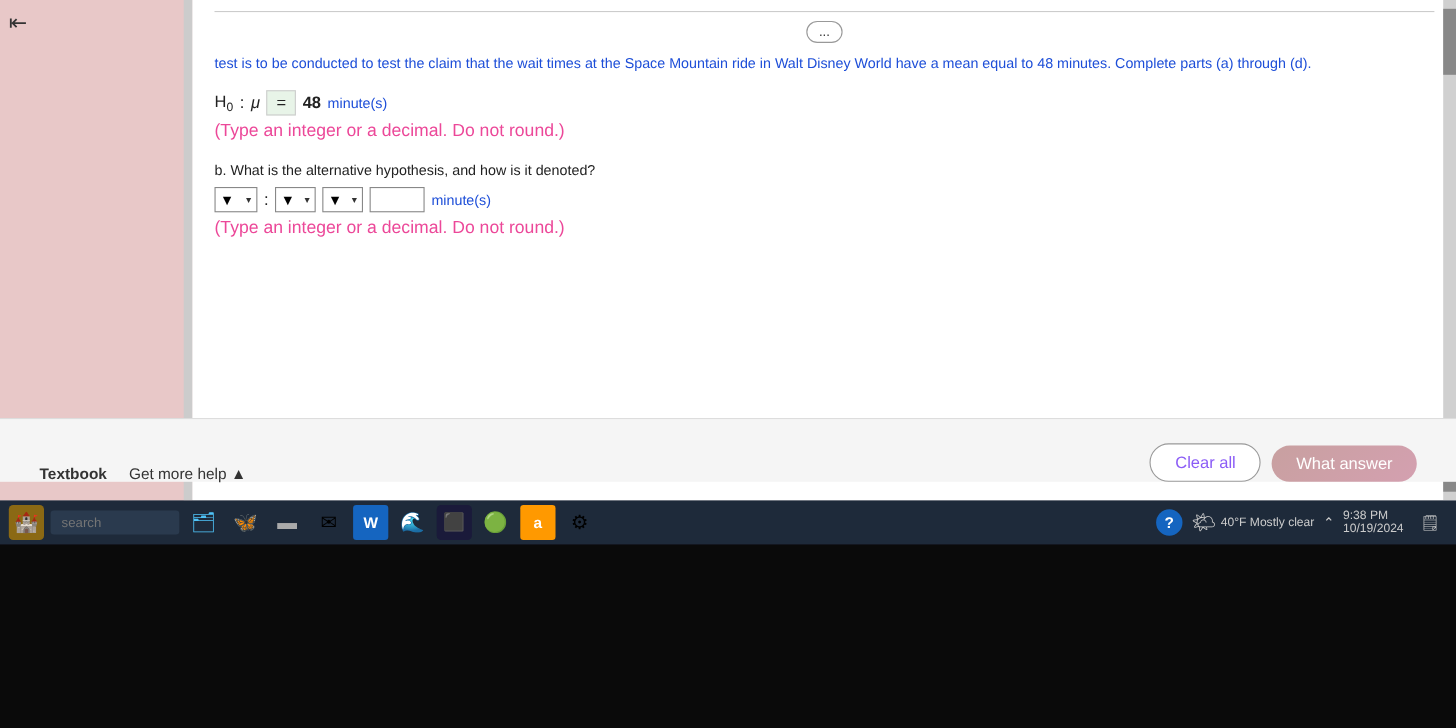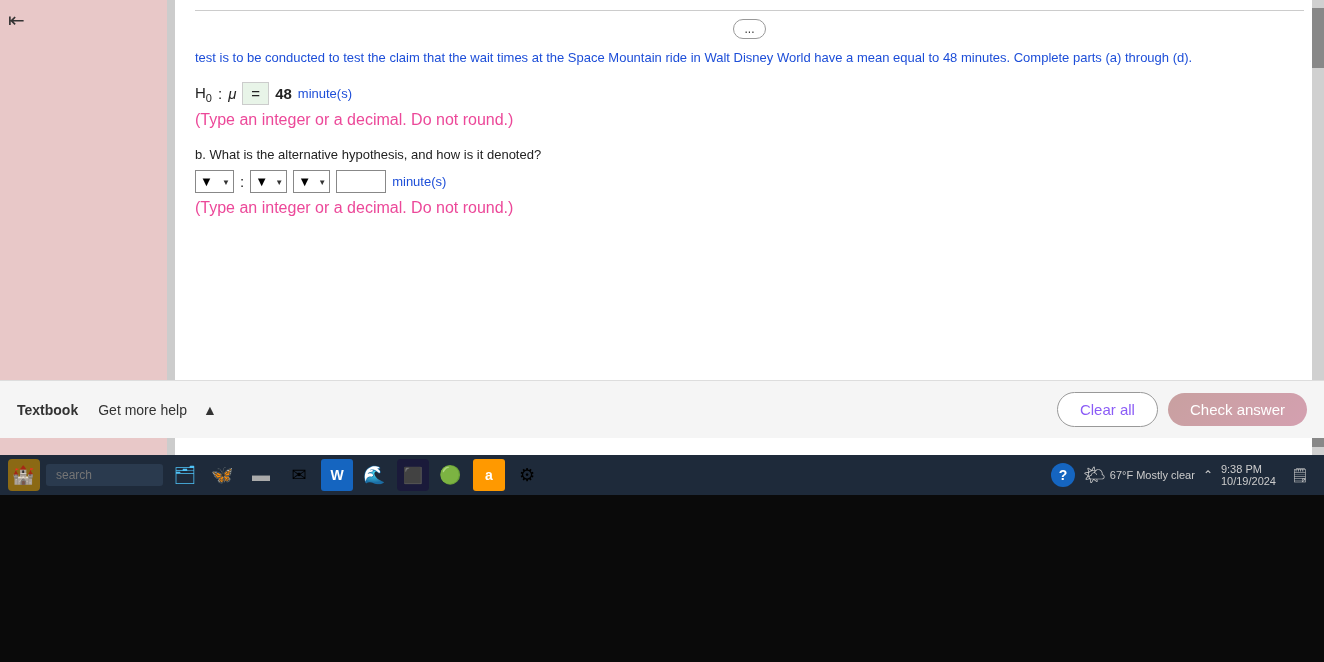--- a/index.html
+++ b/index.html
@@ -213,43 +213,43 @@
     
     .bottom-toolbar {
       position: absolute;
       top: 380px;
       left: 0;
       width: 1324px;
       height: 58px;
       background: #f5f5f5;
       border-top: 1px solid #ddd;
       display: flex;
-      align-items: center;
-      padding: 0 17px;
+      align-items: flex-end;
+      padding: 0 36px;
     }
 
     .textbook-btn {
       font-size: 14px;
       color: #333;
       font-weight: bold;
       background: none;
       border: none;
       cursor: pointer;
       margin-right: 20px;
     }
 
     .get-more-help-btn {
       font-size: 14px;
       color: #333;
       background: none;
       border: none;
       cursor: pointer;
       display: flex;
       align-items: center;
-      gap: 16px;
+      gap: 4px;
     }
 
     .spacer { flex: 1; }
 
     .clear-all-btn {
       border: 1px solid #999;
       background: white;
       border-radius: 20px;
       padding: 8px 22px;
       font-size: 15px;
@@ -413,21 +413,21 @@
 </div>
 
 <div class="bottom-toolbar">
   <button class="textbook-btn">Textbook</button>
   <button class="get-more-help-btn">
     <span>Get more help</span>
     <span>▲</span>
   </button>
   <div class="spacer"></div>
   <button class="clear-all-btn">Clear all</button>
-  <button class="check-answer-btn">Check answer</button>
+  <button class="check-answer-btn">What answer</button>
 </div>
 
 <div class="taskbar">
 
   <div class="taskbar-app-icon" style="background:#8b6914; font-size:18px;">🏰</div>
 
   <input type="text" class="taskbar-search" placeholder="search" style="">
 
   <div class="taskbar-app-icon" style="font-size:18px; color:#4fc3f7;">🗂</div>
   <div class="taskbar-app-icon" style="font-size:18px;">🦋</div>
@@ -440,21 +440,21 @@
   <div class="taskbar-app-icon" style="background:#ff9900; color:white; font-size:14px; font-weight:bold; border-radius:3px; padding:2px;">a</div>
   <div class="taskbar-app-icon" style="font-size:18px;">⚙</div>
 
   <div class="taskbar-spacer"></div>
 
   <div class="system-tray">
     <div class="taskbar-app-icon" style="background:#1565c0; color:white; border-radius:50%; width:24px; height:24px; font-size:14px; font-weight:bold;">?</div>
 
     <div class="weather-info">
       <span style="font-size:18px;">🌤</span>
-      <span>67°F  Mostly clear</span>
+      <span>40°F  Mostly clear</span>
     </div>
 
     <div style="color:#ccc; font-size:12px;">⌃</div>
 
     <div class="clock-info">
       <div>9:38 PM</div>
       <div>10/19/2024</div>
     </div>
 
     <div class="taskbar-app-icon" style="font-size:14px; color:#ccc;">🗒</div>

